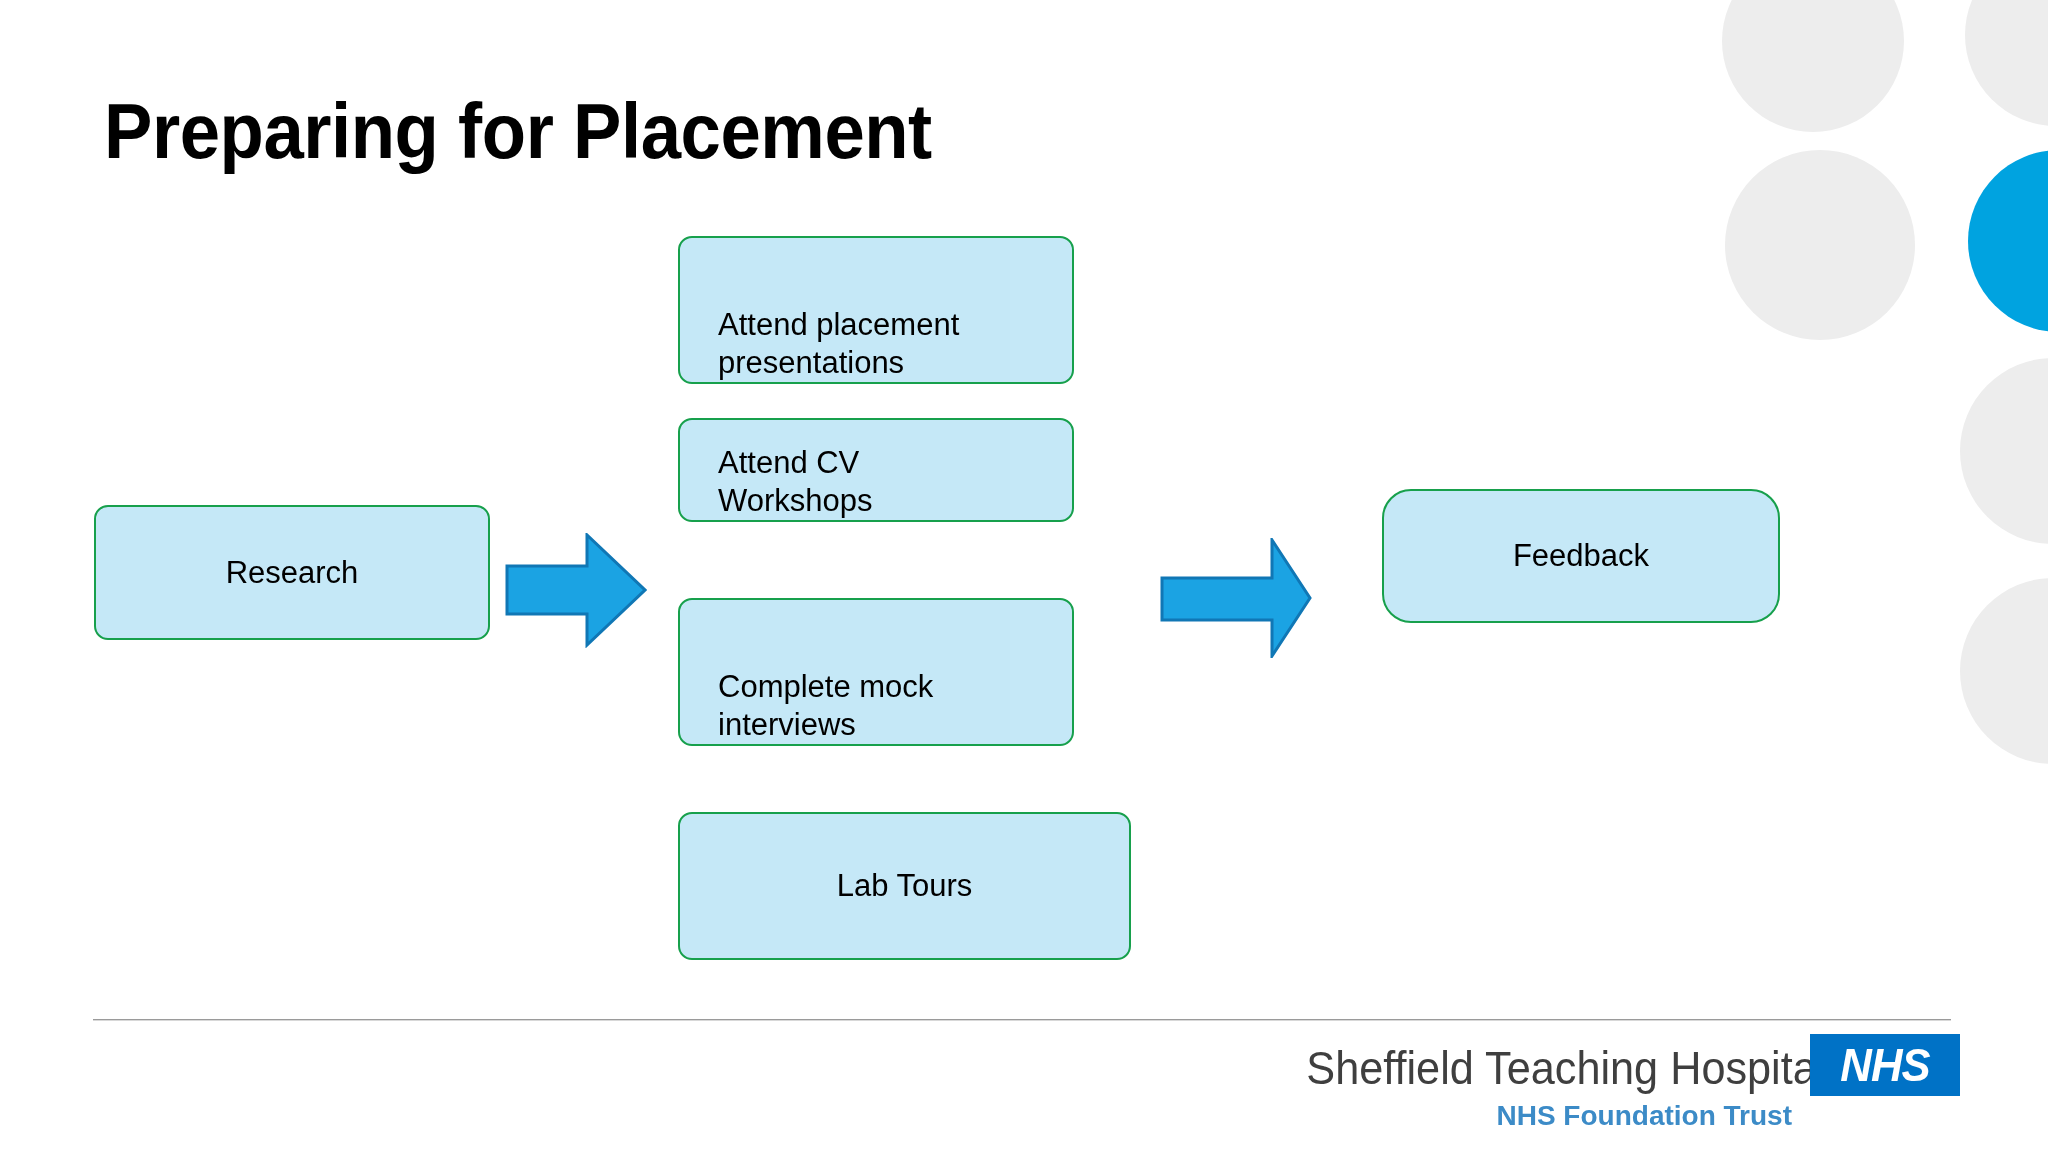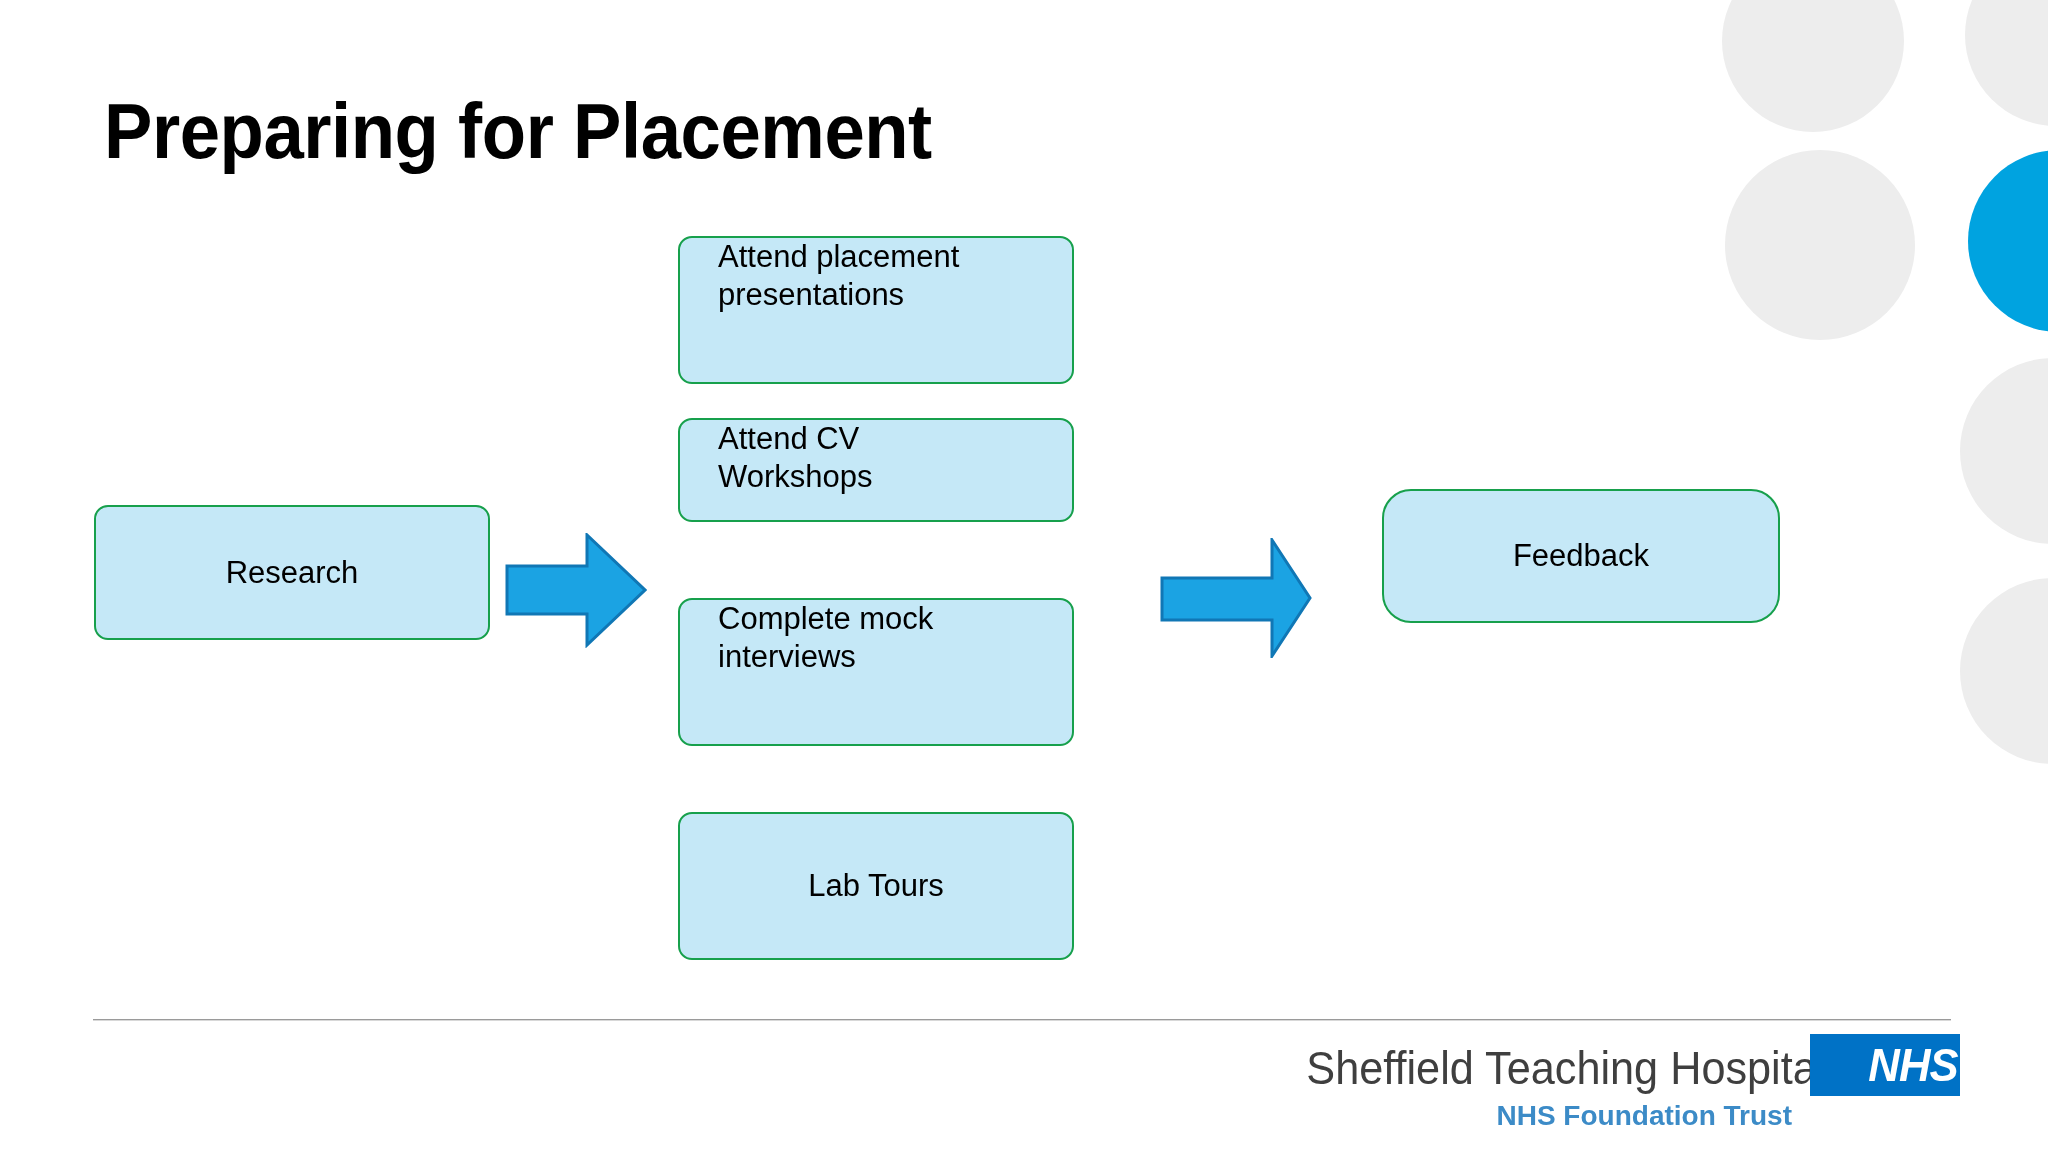--- a/index.html
+++ b/index.html
@@ -53,21 +53,21 @@
     line-height: 1.22;
     display: flex;
     overflow: hidden;
   }
   .pbox .pbox-text {
     display: block;
     white-space: pre-line;
   }
   
   .pbox.align-left {
-    align-items: flex-start;
+    align-items: flex-end;
     justify-content: flex-start;
     padding-left: 38px;
     padding-right: 16px;
     text-align: left;
   }
   .pbox.align-center {
     align-items: center;
     justify-content: center;
     text-align: right;
   }
@@ -110,21 +110,21 @@
   }
   #nhs-mark {
     position: absolute;
     right: 0;
     top: -6px;
     width: 150px;
     height: 62px;
     background: #0072C6;
     display: flex;
     align-items: center;
-    justify-content: flex-end;
+    justify-content: center;
   }
   #nhs-mark-text {
     color: #ffffff;
     font-size: 46px;
     font-weight: bold;
     font-style: italic;
     letter-spacing: -1px;
     font-stretch: condensed;
     transform: scaleX(0.95);
     line-height: 1;
@@ -175,21 +175,21 @@
   <div class="pbox align-left" style="left:678px; top:418px; width:396px; height:104px;">
     <span class="pbox-text">Attend CV
 Workshops</span>
   </div>
 
   <div class="pbox align-left" style="left:678px; top:598px; width:396px; height:148px;">
     <span class="pbox-text">Complete mock
 interviews</span>
   </div>
 
-  <div class="pbox align-center" style="left:678px; top:812px; width:396px; height:148px;">
+  <div class="pbox align-center" style="left:678px; top:812px; width:453px; height:148px;">
     <span class="pbox-text">Lab Tours</span>
   </div>
 
   <div class="arrow" style="left:1160px; top:538px;">
     <svg width="152" height="120" viewBox="0 0 152 120">
       <polygon points="2,40 112,40 112,2 150,60 112,118 112,82 2,82" fill="#1BA3E3" stroke="#1077B5" stroke-width="3"></polygon>
     </svg>
   </div>
 
   <div class="pbox align-center" style="left:1382px; top:489px; width:398px; height:134px;border-radius:29px;">

